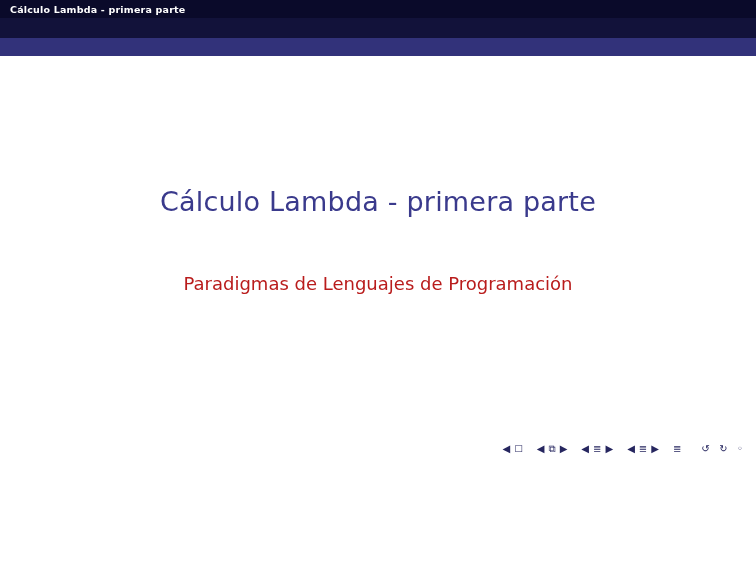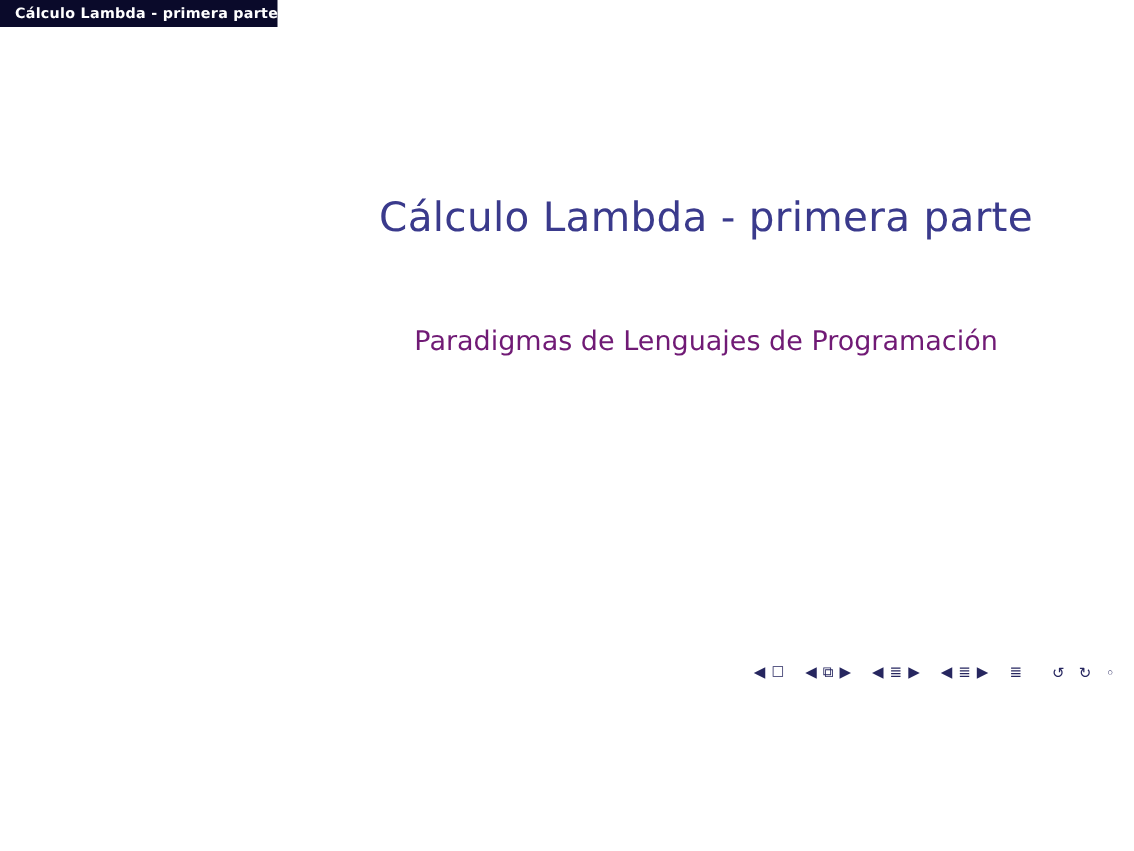--- a/index.html
+++ b/index.html
@@ -13,20 +13,21 @@
     font-family: "DejaVu Sans", sans-serif;
     overflow: hidden;
     position: relative;
   }
   .slide {
     position: relative;
     width: 756px;
     height: 463px;
     background: #ffffff;
     display: flex;
+    flex-direction: column;
   }
   
   .headbar-top {
     height: 18px;
     background: #0a0a2a;
     display: flex;
     align-items: center;
     padding-left: 10px;
     box-sizing: border-box;
   }
@@ -59,21 +60,21 @@
   }
   .main-title {
     color: #3a3a8c;
     font-size: 27px;
     font-family: "DejaVu Sans", sans-serif;
     letter-spacing: 0.2px;
     font-weight: normal;
   }
   .subtitle {
     margin-top: 56px;
-    color: #701a75;
+    color: #b91c1c;
     font-size: 18px;
     font-family: "DejaVu Sans", sans-serif;
     font-weight: normal;
   }
   .date-line {
     margin-top: 60px;
     color: #1a1a1a;
     font-size: 17px;
     font-family: "DejaVu Sans", sans-serif;
     font-weight: normal;

